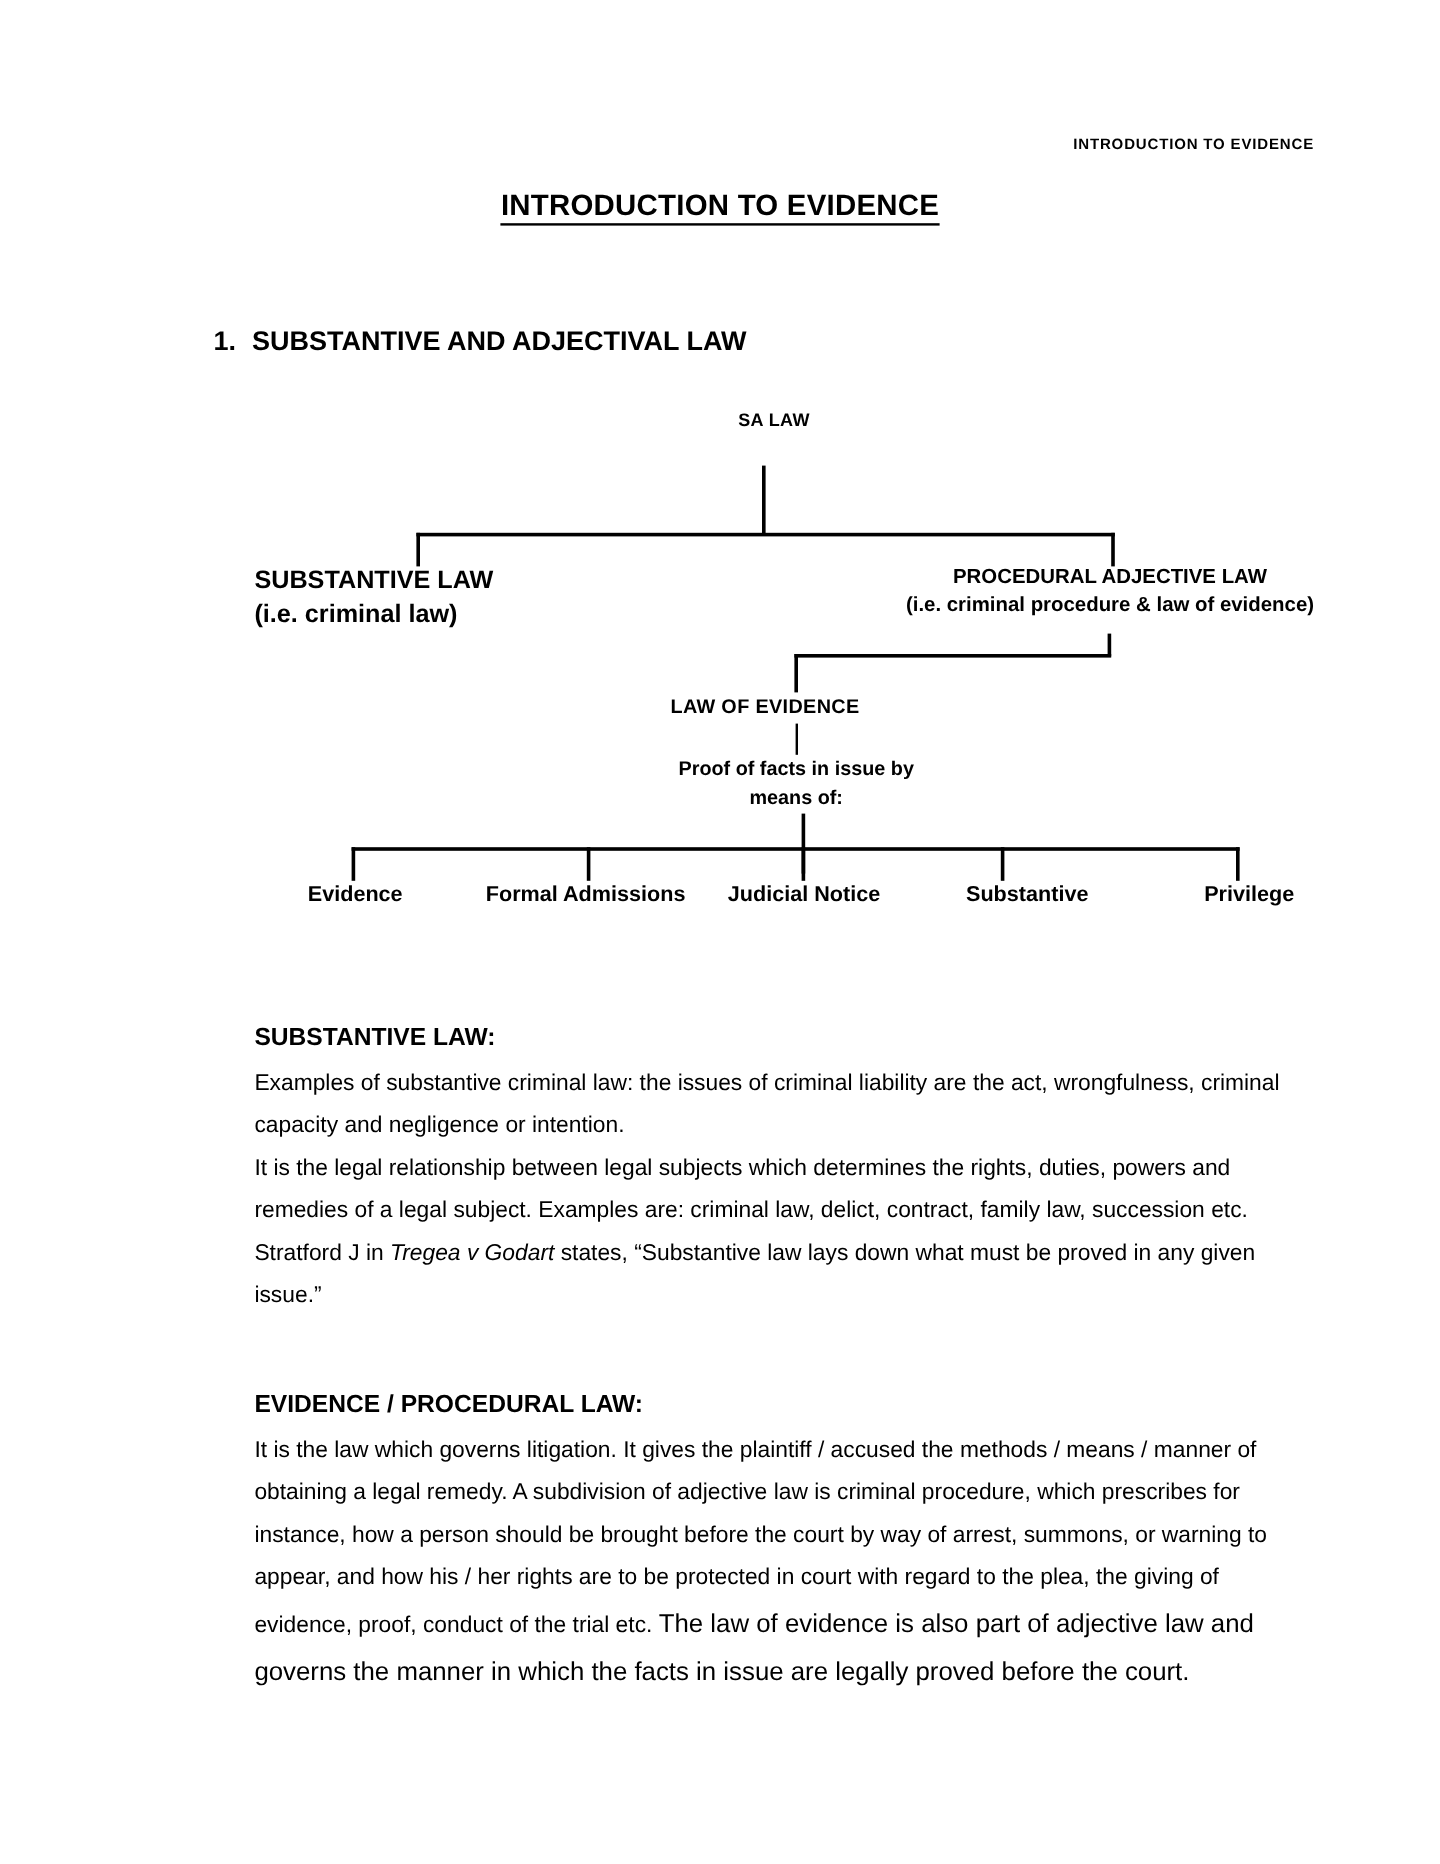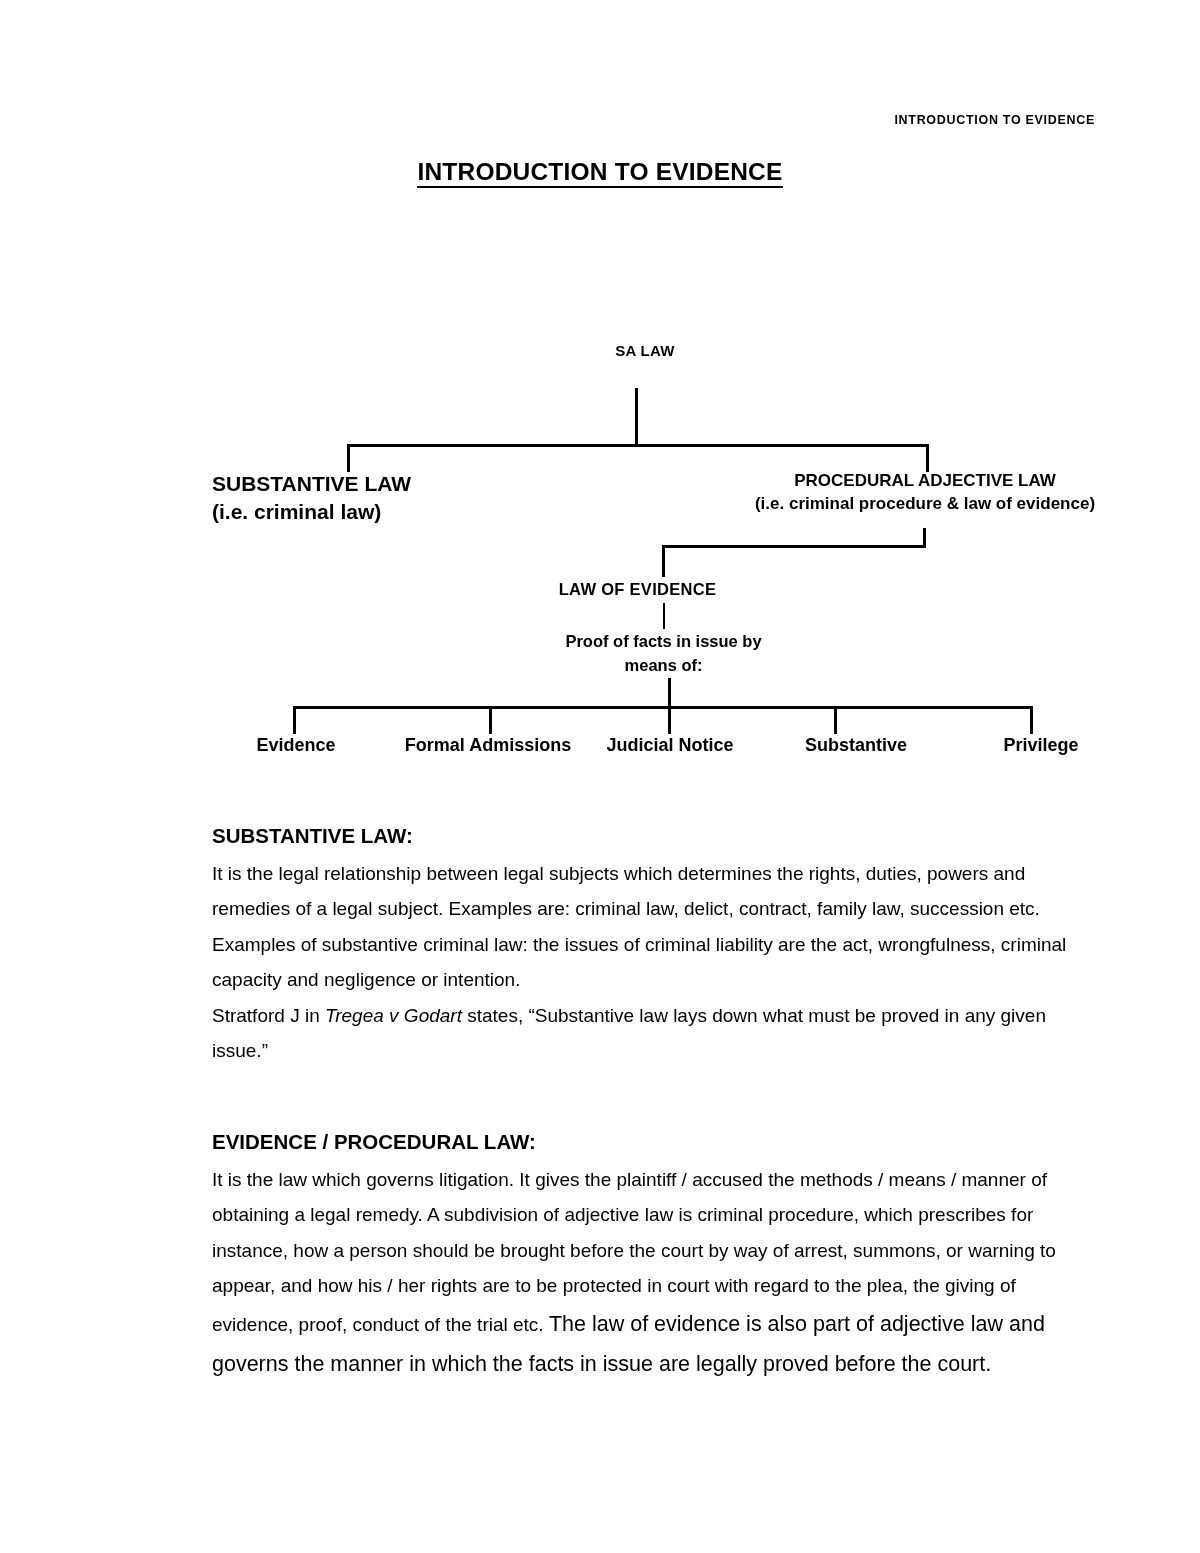--- a/index.html
+++ b/index.html
@@ -66,21 +66,21 @@
   .n-proof      { top:630px; left:0; width:1327px; text-align:center; font-size:16.5px; line-height:1.45; }
 
   .leaf { position:absolute; top:735px; font-size:18px; font-weight:bold; white-space:nowrap; transform:translateX(-50%); }
 
   .ln { position:absolute; background:#000; }
   .ln.v { width:3px; }
   .ln.h { height:3px; }
   .ln.thin { width:2px; }
 
   
-  .body-block { position:absolute; left:212px; width:882px; }
+  .body-block { position:absolute; left:212px; width:882px;margin-top:29px; }
 
   .sub-heading {
     font-size:20.5px;
     font-weight:bold;
     margin:0 0 6px 0;
     line-height:1.35;
   }
   .para {
     font-size:19px;
     line-height:35.5px;
@@ -96,20 +96,23 @@
 <body>
 
 <div class="page">
 
   <div class="running-header">INTRODUCTION TO EVIDENCE</div>
 
   <div class="doc-title">
     <span>INTRODUCTION TO EVIDENCE</span>
   </div>
 
+  <div class="section-heading">
+    <span class="num">1.</span><span>SUBSTANTIVE AND ADJECTIVAL LAW</span>
+  </div>
 
   <div class="diagram">
 
     <div class="node n-salaw">SA LAW</div>
 
     <div class="ln v" style="left:635px; top:388px; height:58px;"></div>
 
     <div class="ln h" style="left:347px; top:444px; width:582px;"></div>
 
     <div class="ln v" style="left:347px; top:444px; height:28px;"></div>
@@ -151,22 +154,22 @@
     <div class="leaf" style="left:296px;">Evidence</div>
     <div class="leaf" style="left:488px;">Formal Admissions</div>
     <div class="leaf" style="left:670px;">Judicial Notice</div>
     <div class="leaf" style="left:856px;">Substantive</div>
     <div class="leaf" style="left:1031px;padding-left:20px;">Privilege</div>
 
   </div>
 
   <div class="body-block" id="block-substantive">
     <h2 class="sub-heading">SUBSTANTIVE LAW:</h2>
+    <p class="para">Examples of substantive criminal law: the issues of criminal liability are the act, wrongfulness, criminal capacity and negligence or intention.</p>
     <p class="para">It is the legal relationship between legal subjects which determines the rights, duties, powers and remedies of a legal subject. Examples are: criminal law, delict, contract, family law, succession etc.</p>
-    <p class="para">Examples of substantive criminal law: the issues of criminal liability are the act, wrongfulness, criminal capacity and negligence or intention.</p>
     <p class="para"><span>Stratford J in </span><span class="it">Tregea v Godart</span><span> states, “Substantive law lays down what must be proved in any given issue.”</span></p>
   </div>
 
   <div class="body-block" id="block-adjective">
     <h2 class="sub-heading">EVIDENCE / PROCEDURAL LAW:</h2>
     <p class="para"><span>It is the law which governs litigation. It gives the plaintiff / accused the methods / means / manner of obtaining a legal remedy. A subdivision of adjective law is criminal procedure, which prescribes for instance, how a person should be brought before the court by way of arrest, summons, or warning to appear, and how his / her rights are to be protected in court with regard to the plea, the giving of evidence, proof, conduct of the trial etc. </span><span class="big" style="font-size:21.5px; line-height:40px;">The law of evidence is also part of adjective law and governs the manner in which the facts in issue are legally proved before the court.</span></p>
   </div>
 
 </div>
 

